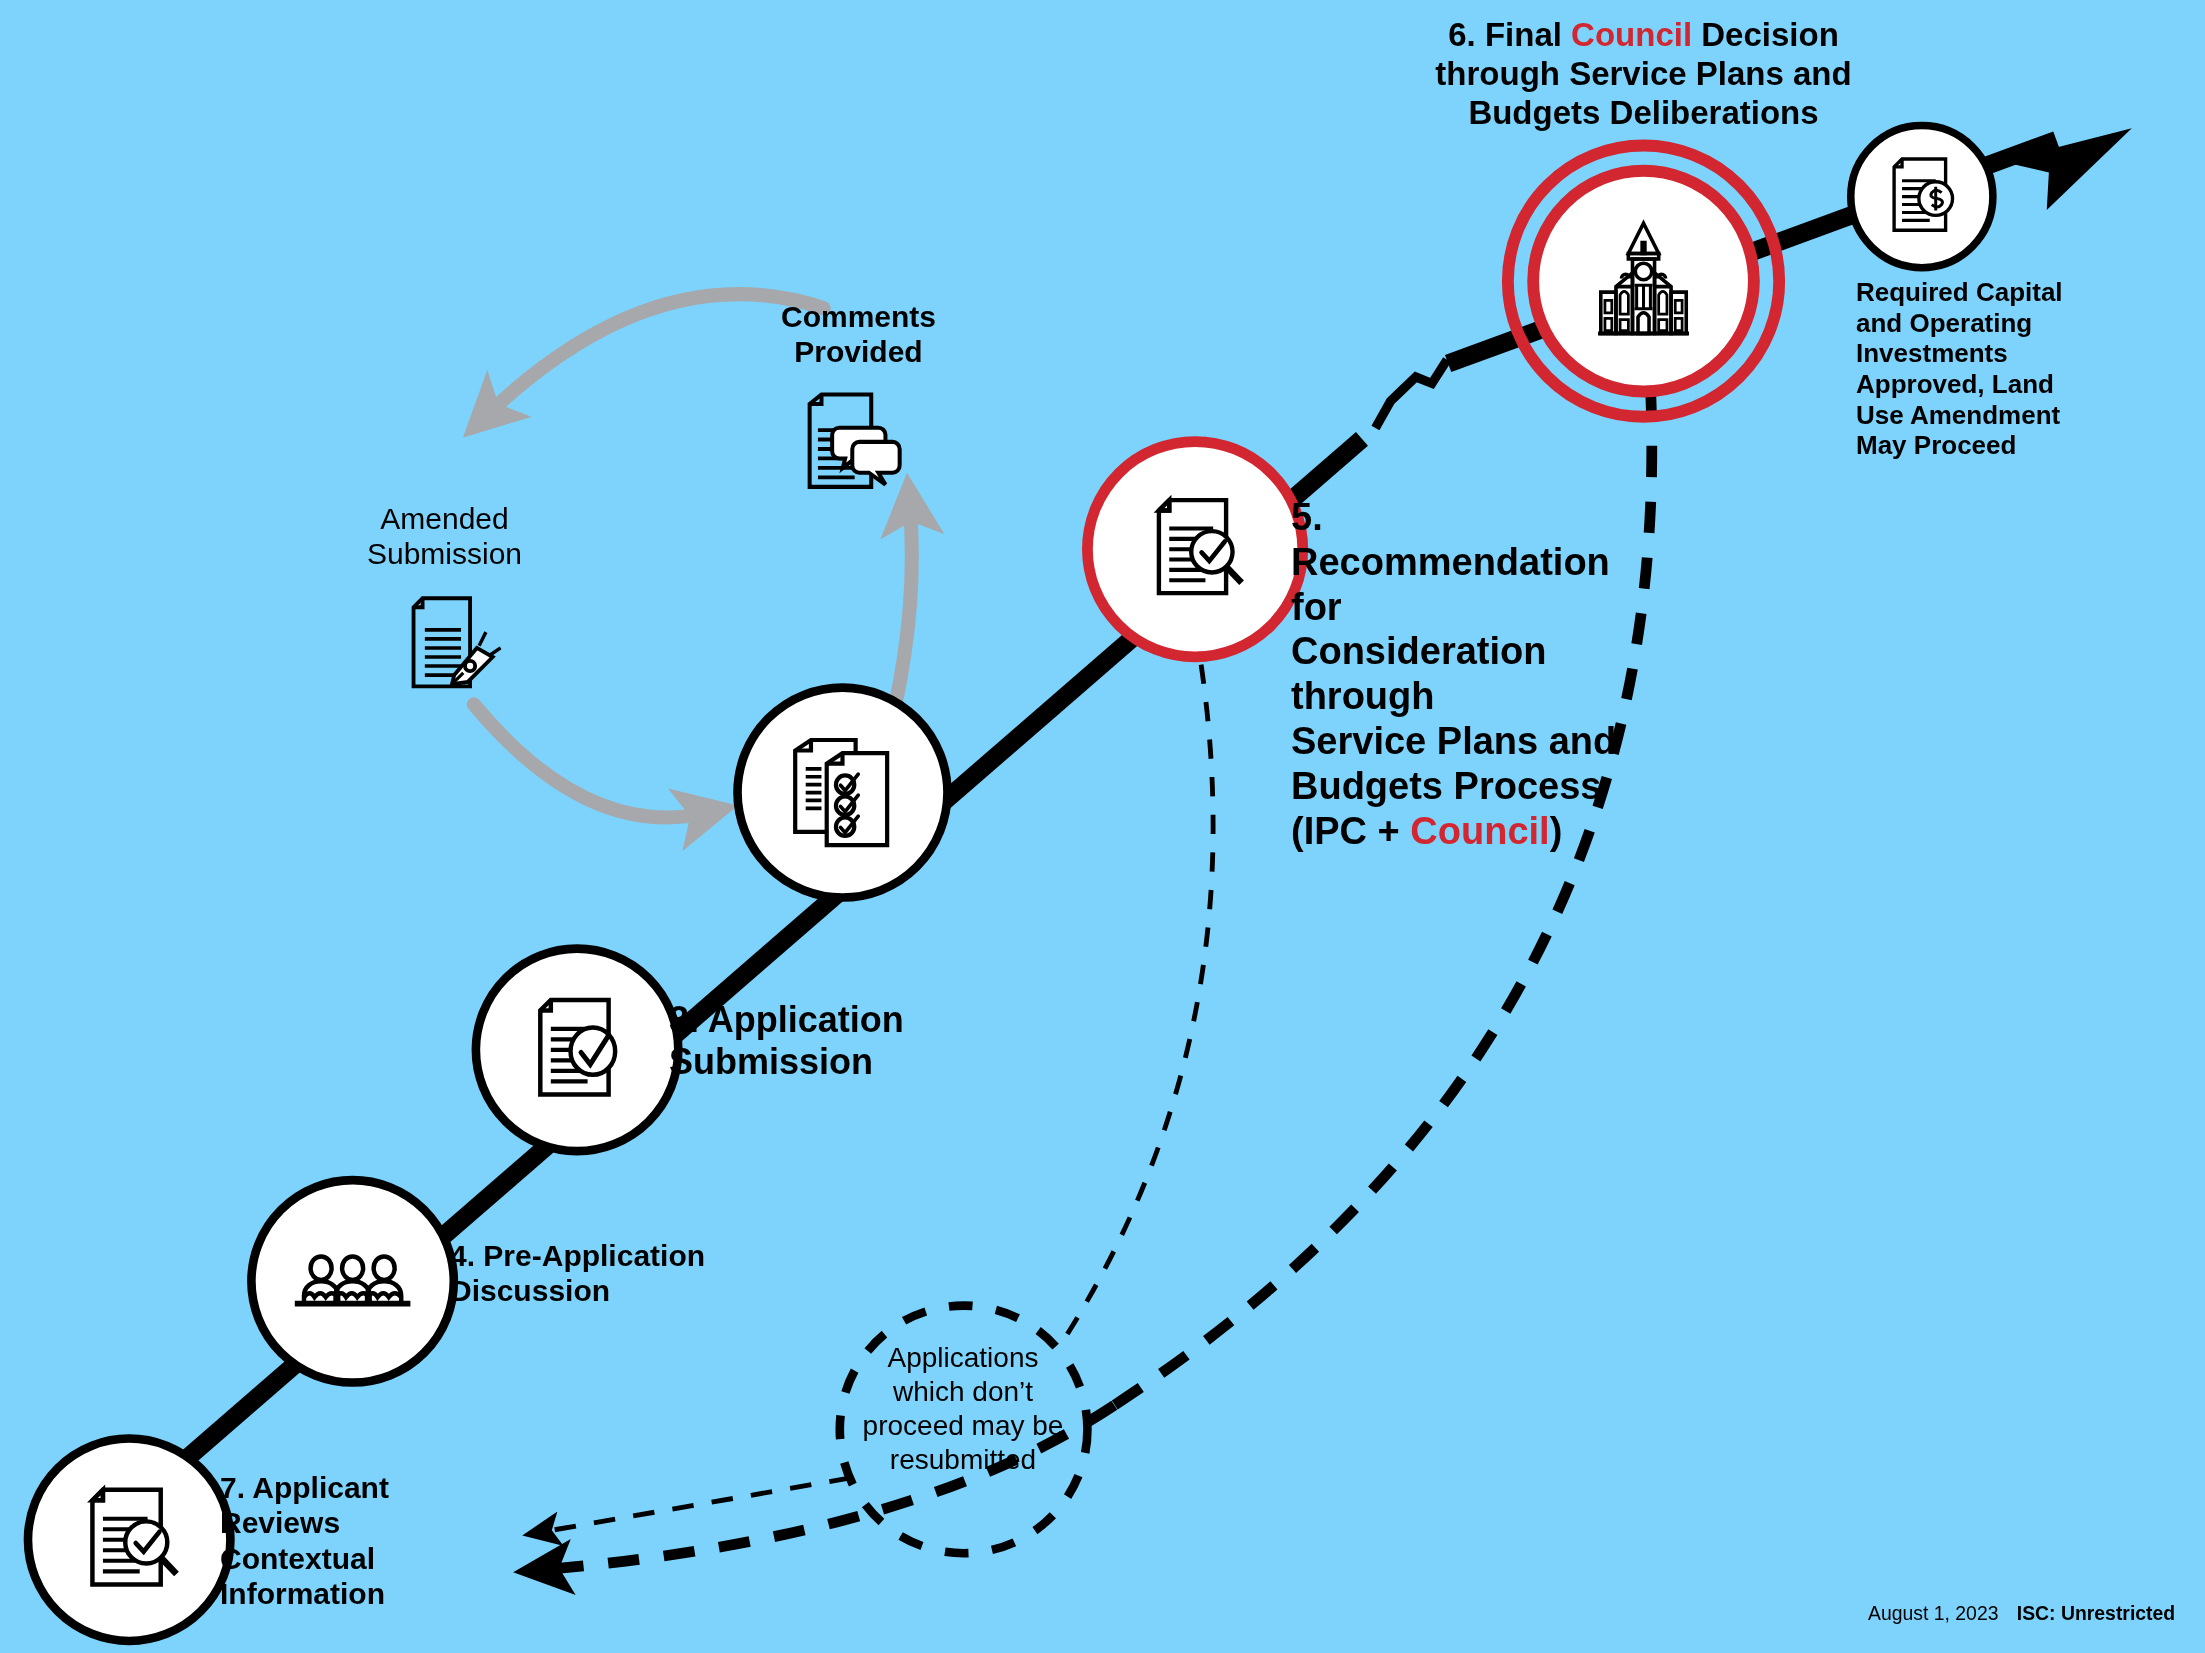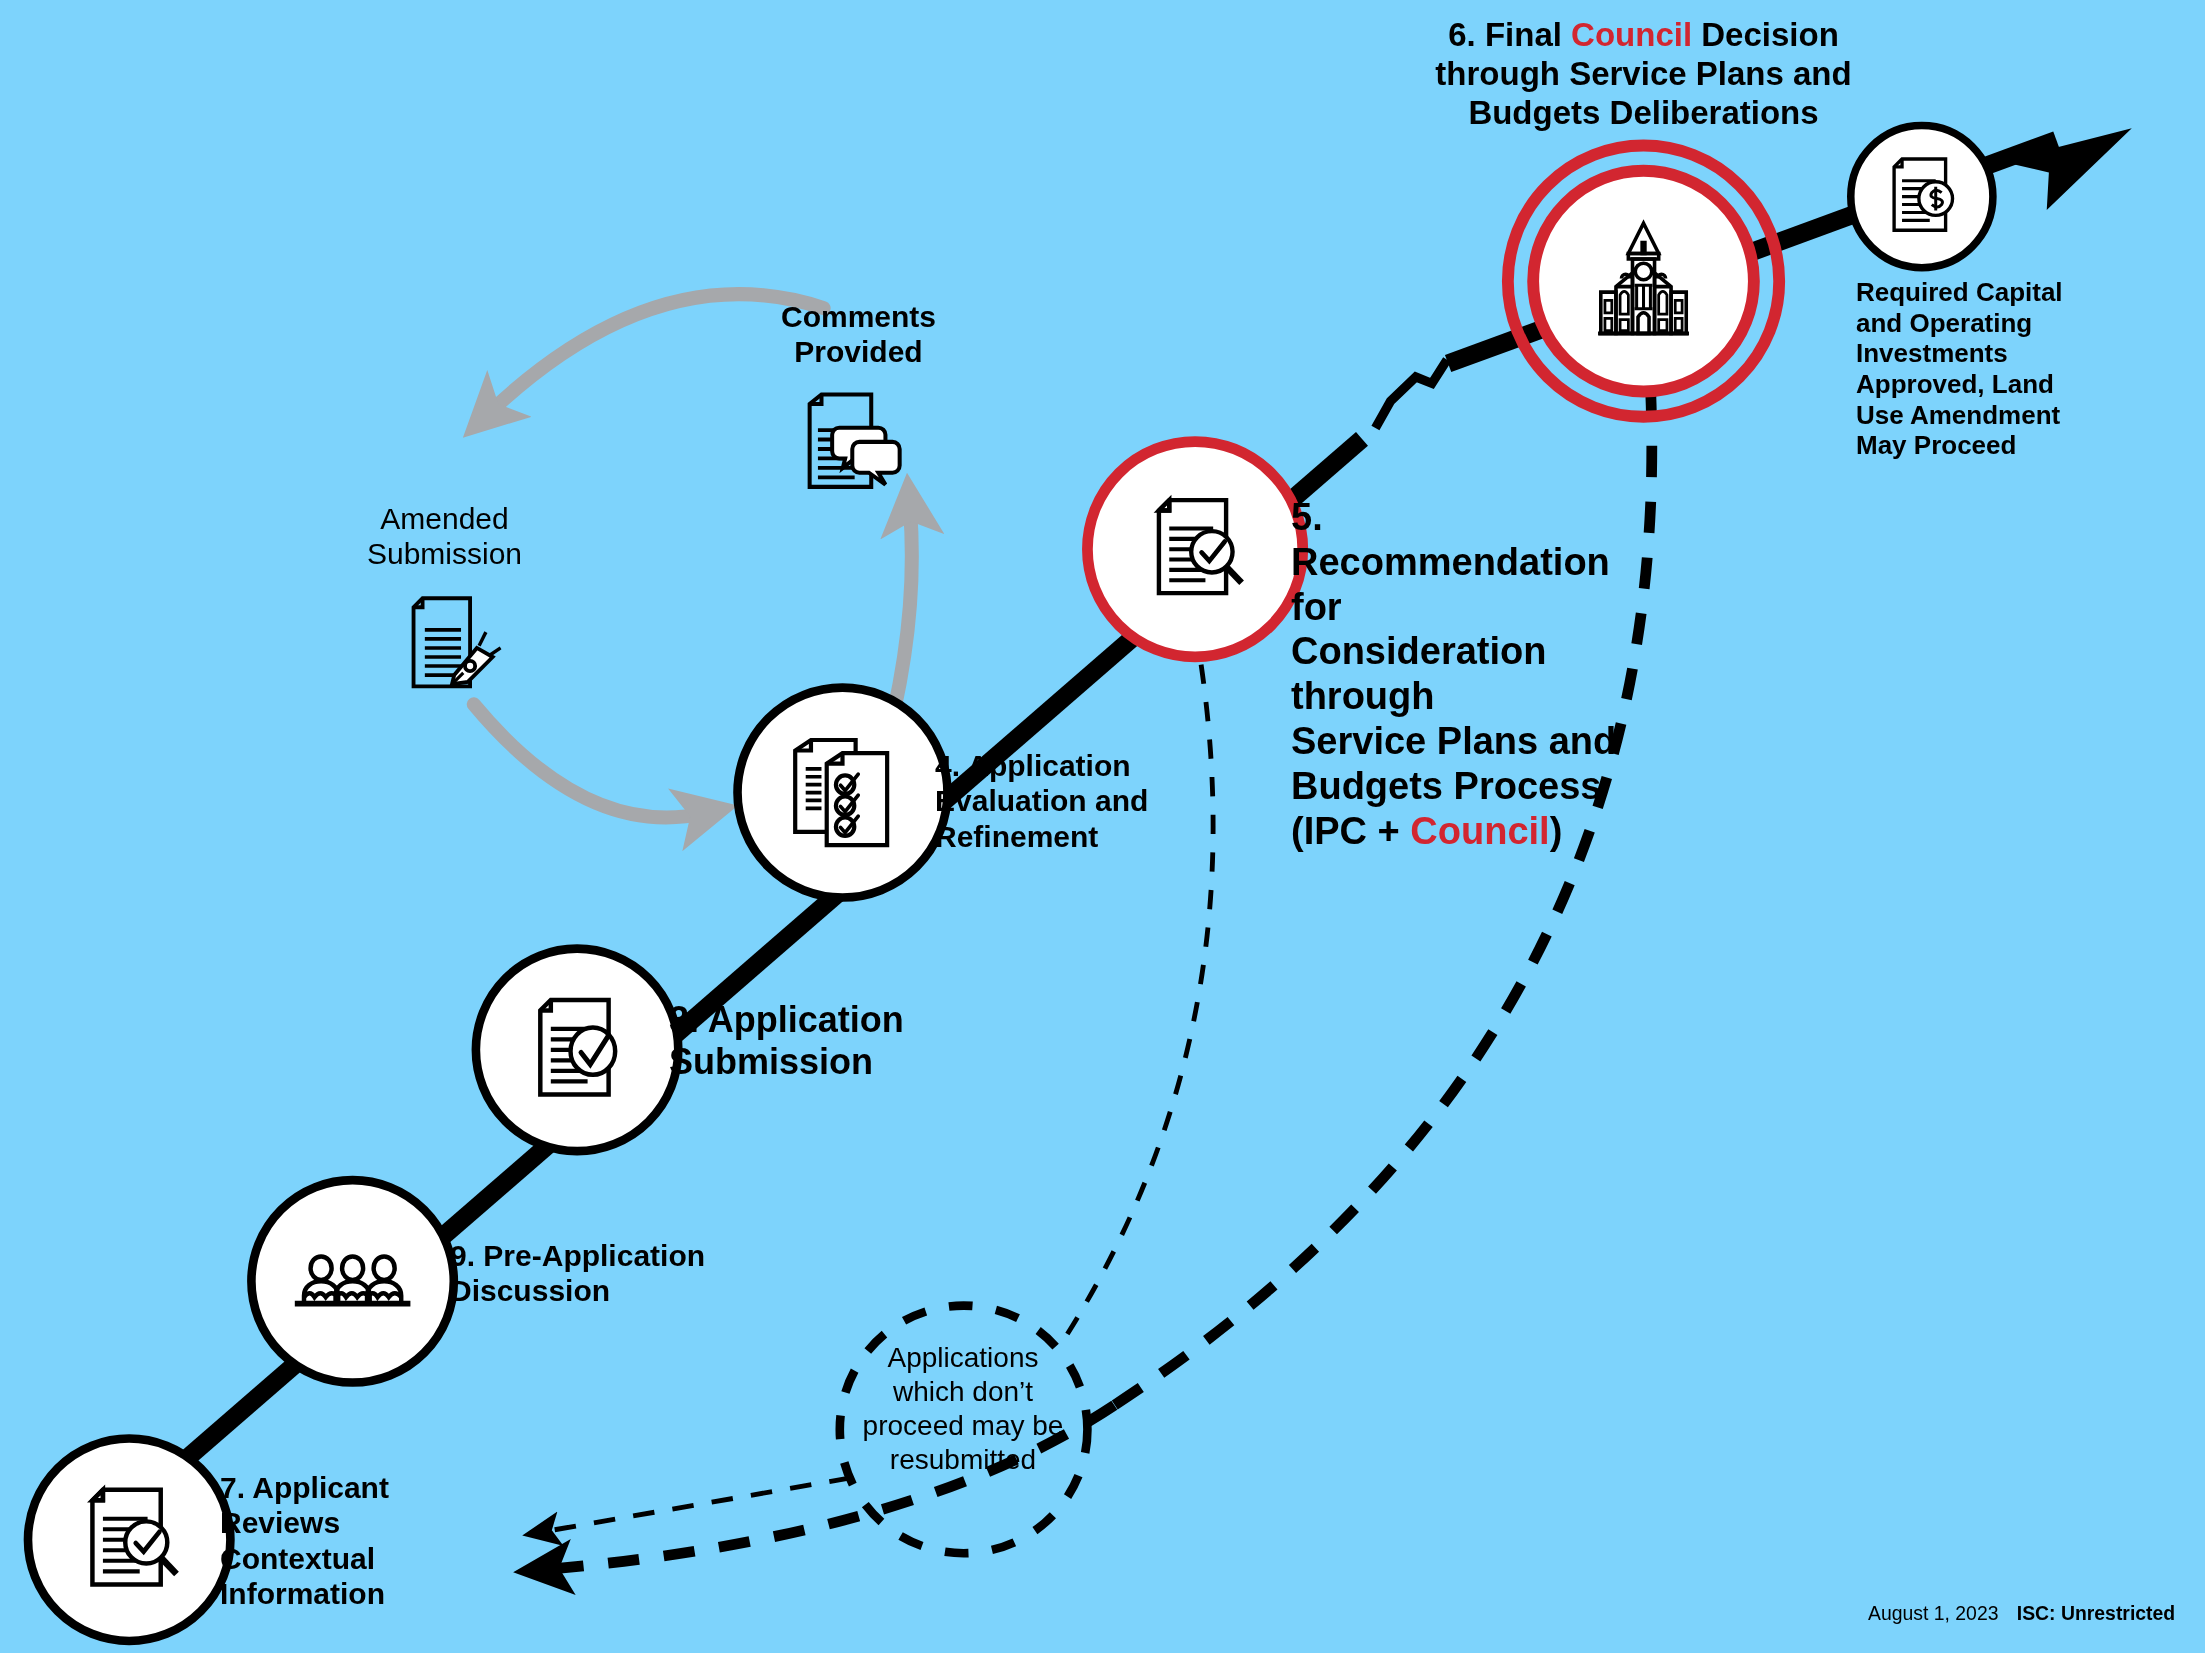--- a/index.html
+++ b/index.html
@@ -350,28 +350,25 @@
 Budgets Process
 (IPC + </span><span class="red">Council</span><span>)</span></div>
 
   <div class="lbl" id="label-outcome">Required Capital
 and Operating
 Investments
 Approved, Land
 Use Amendment
 May Proceed</div>
 
-  <div class="lbl" id="label-step4">4. Application
-Evaluation and
-Refinement</div>
 
   <div class="lbl" id="label-step3">3. Application
 Submission</div>
 
-  <div class="lbl" id="label-step2">9. Pre-Application
+  <div class="lbl" id="label-step2">4. Pre-Application
 Discussion</div>
 
   <div class="lbl" id="label-step1">7. Applicant
 Reviews Contextual
 Information</div>
 
   <div class="lbl light" id="label-comments">Comments
 Provided</div>
 
   <div class="lbl light" id="label-amended">Amended

